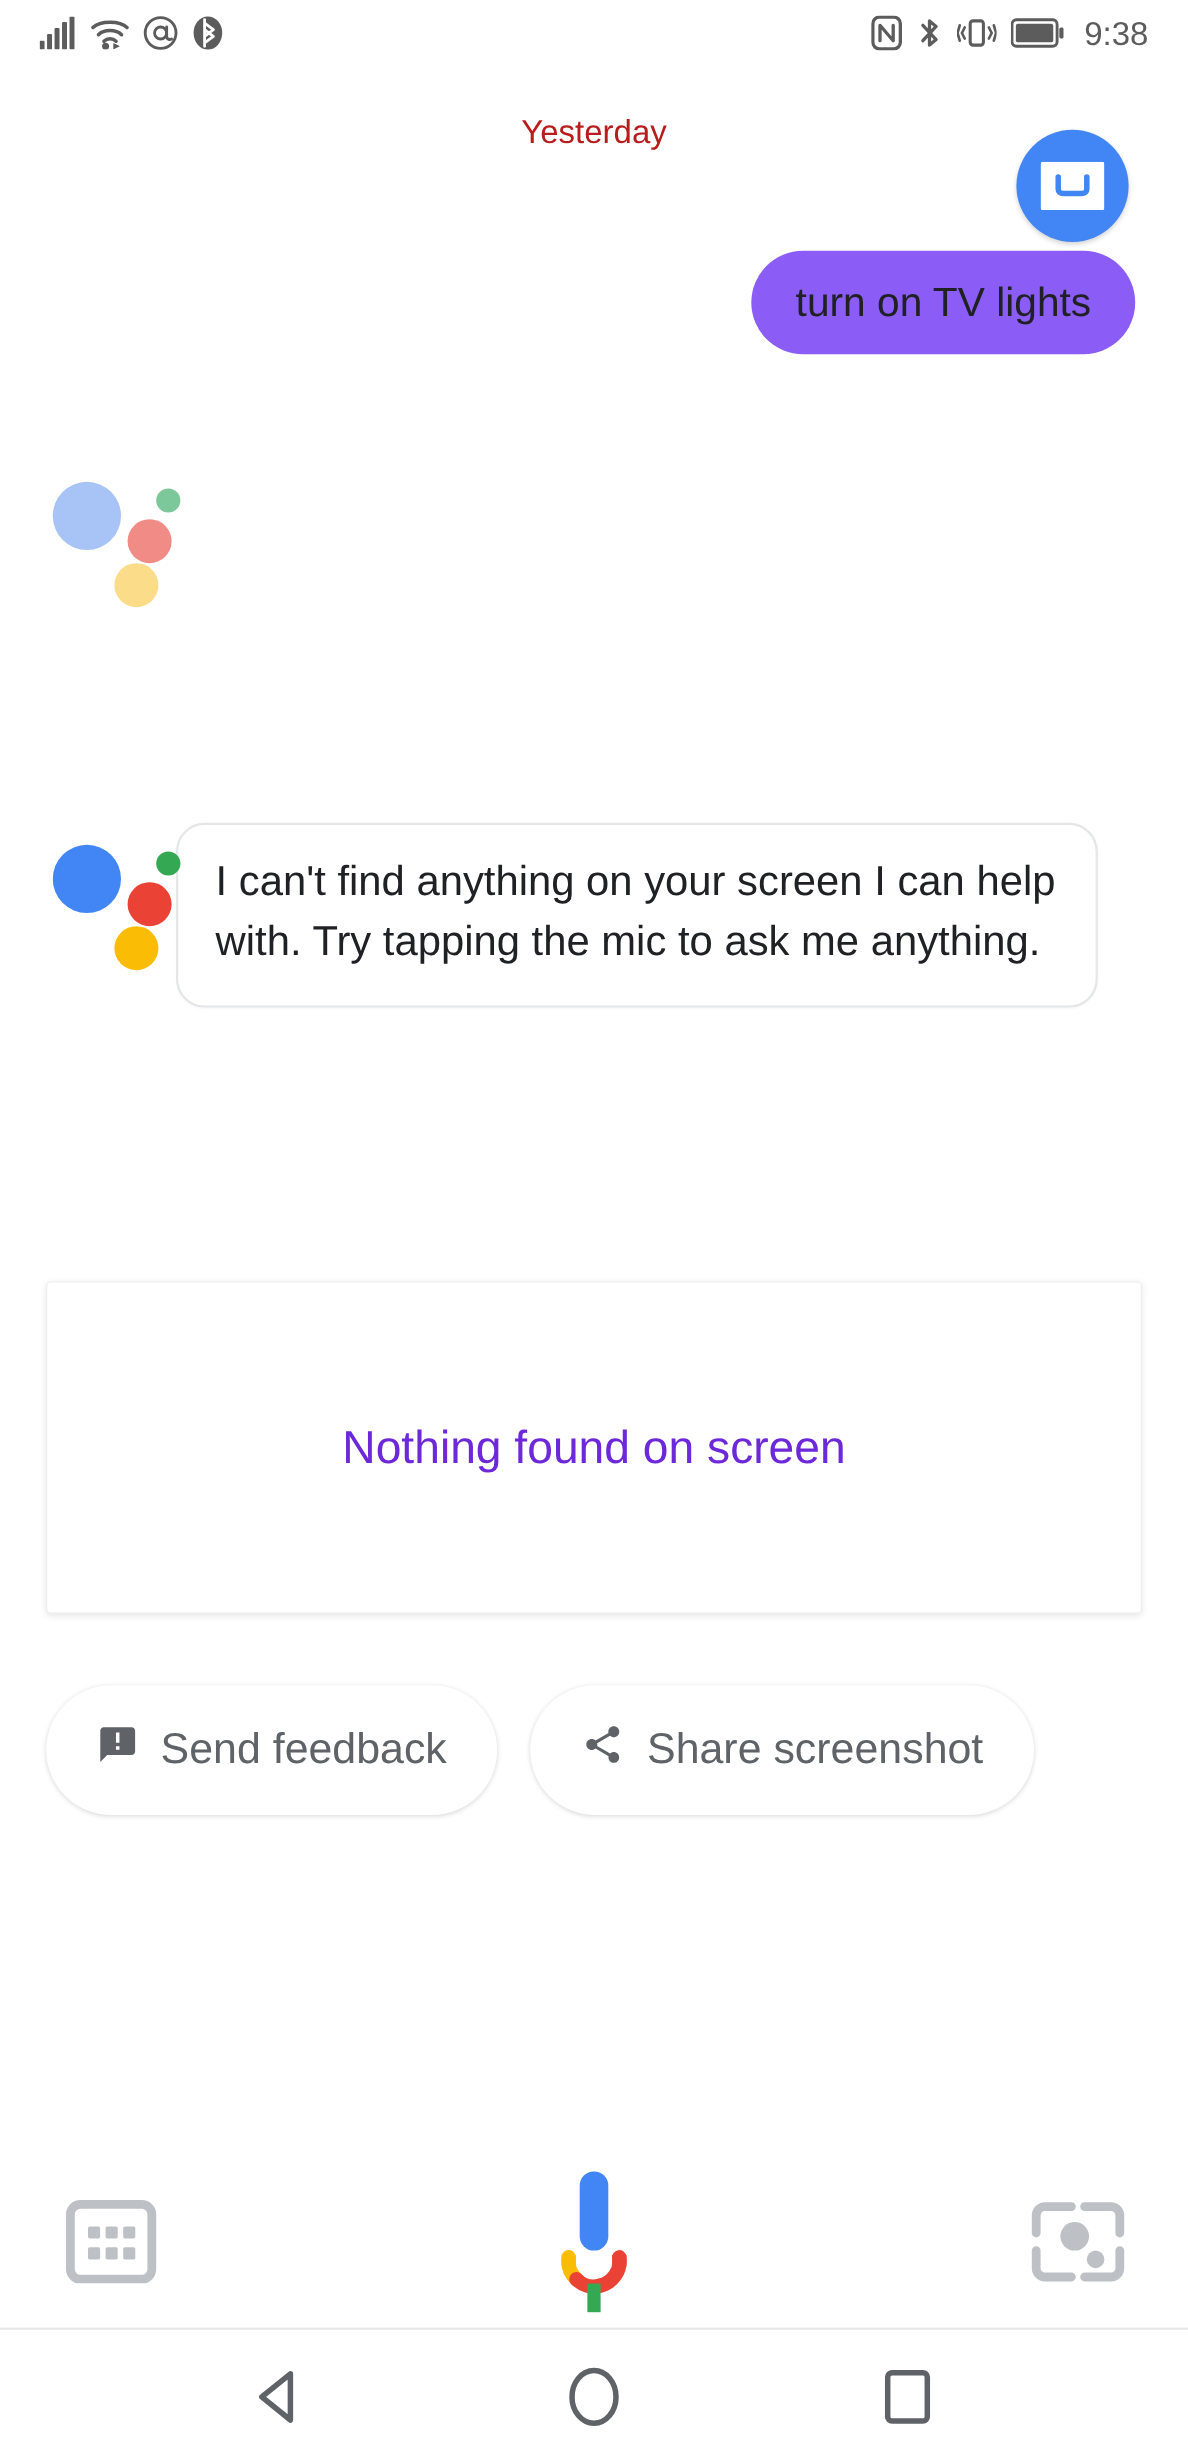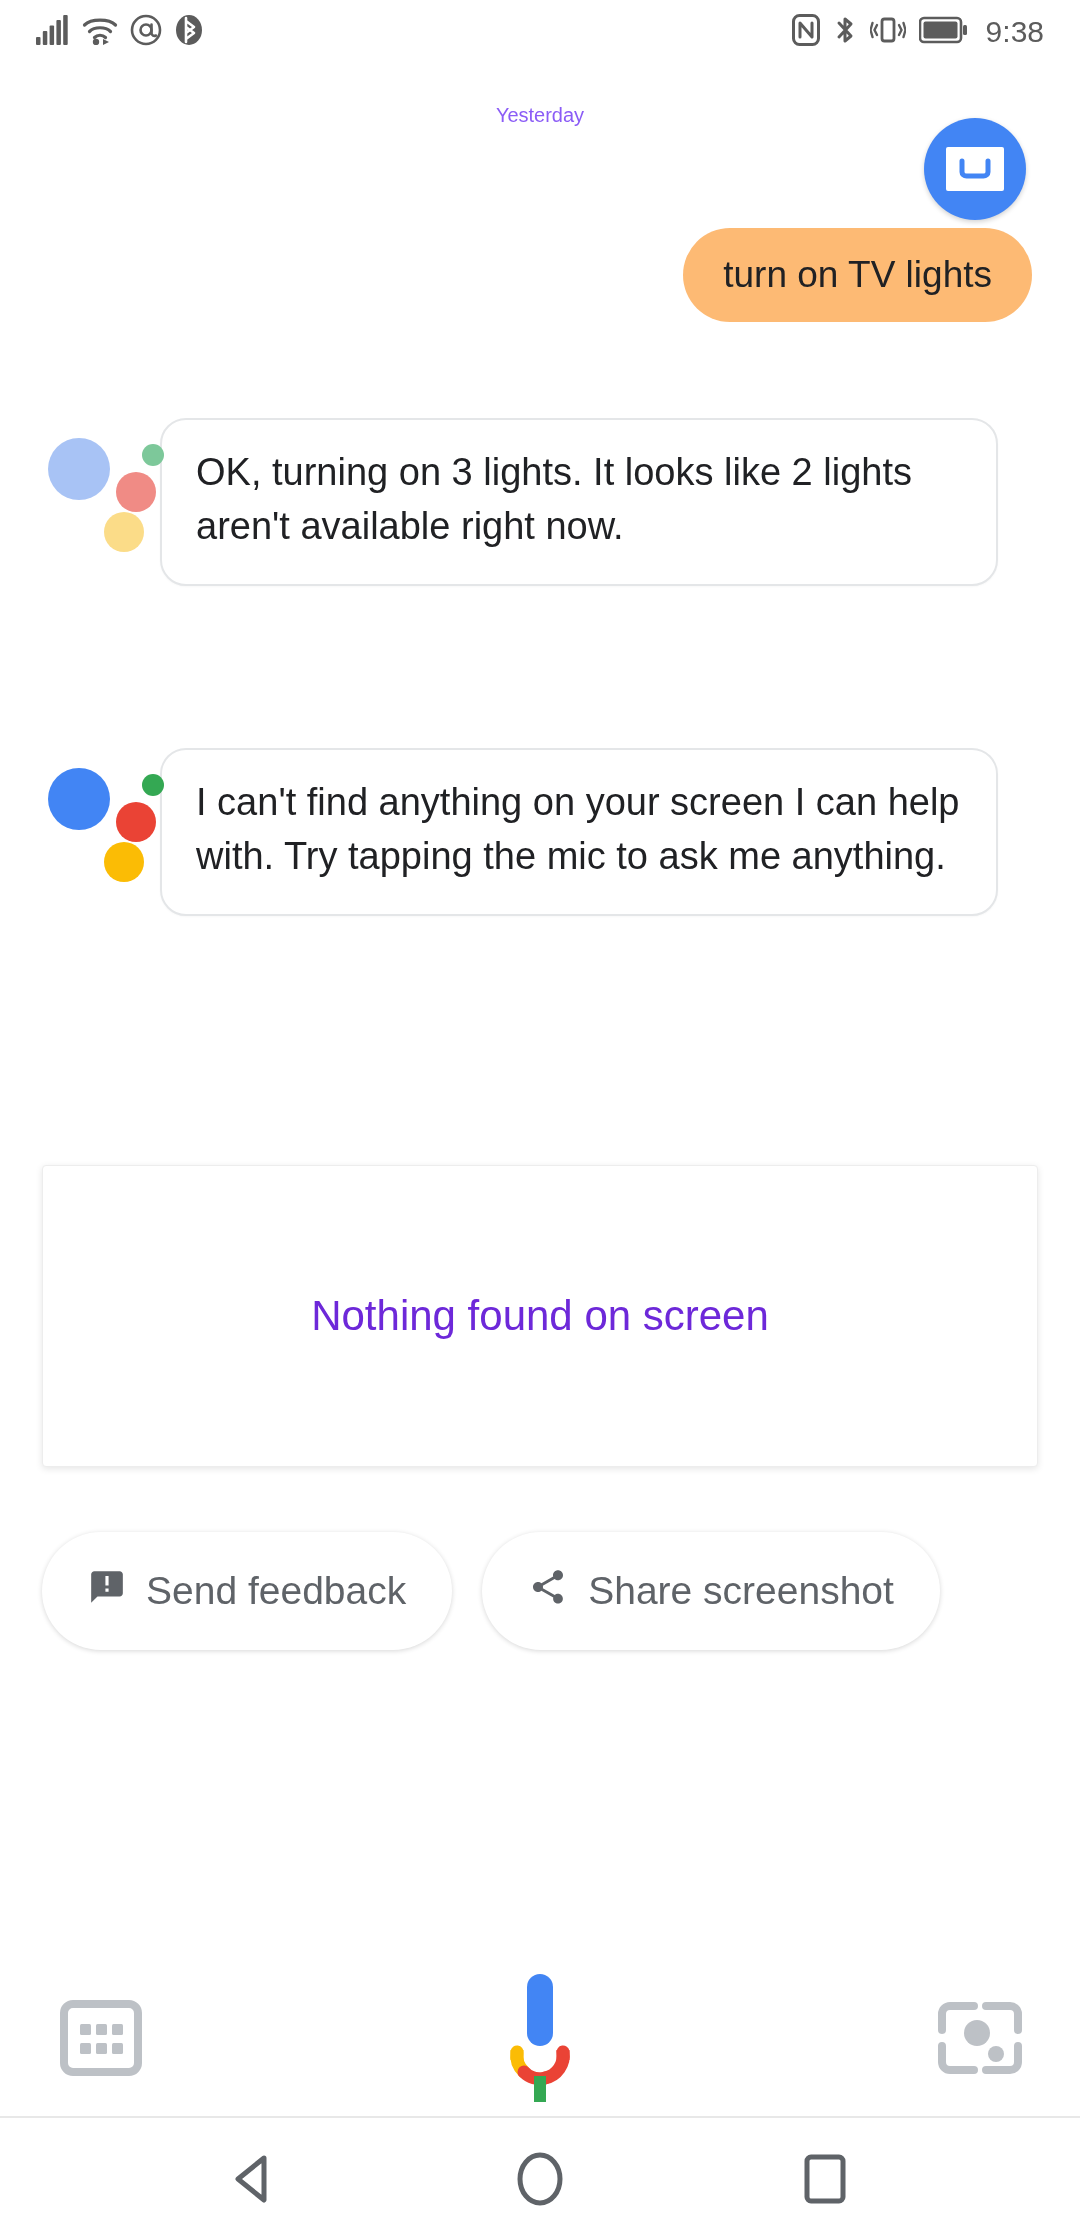--- a/index.html
+++ b/index.html
@@ -31,34 +31,34 @@
   .status-time {
     font-size:30px; color:#5c5c5c;
     letter-spacing:0px; margin-left:6px;
     font-family:"Liberation Sans", sans-serif;
   }
 
   
   .day-header {
     position:absolute; top:104px; left:0; width:1080px;
     text-align:center;
-    font-size:20px; color:#8b5cf6;
+    font-size:30px; color:#b91c1c;
   }
 
   .avatar-kb {
     position:absolute; top:118px; left:924px;
     width:102px; height:102px; border-radius:50%;
     background:#4285f4;
     display:flex; align-items:center; justify-content:center;
     box-shadow:0 2px 5px rgba(0,0,0,0.18);
   }
 
   .user-bubble {
     position:absolute; top:228px; right:48px;
-    background:#fdba74;
+    background:#8b5cf6;
     border-radius:48px;
     padding:24px 40px;
     font-size:37px; color:#202124;
     line-height:1.25;
     white-space:nowrap;
   }
 
   .assistant-row {
     position:absolute; left:48px;
     display:flex; align-items:flex-start;
@@ -239,21 +239,20 @@
 
   <div class="user-bubble">turn on TV lights</div>
 
   <div class="assistant-row r1">
     <div class="dots">
       <span class="dot blue" style="background:#a8c3f5"></span>
       <span class="dot red" style="background:#f08b85"></span>
       <span class="dot green" style="background:#7dc89a"></span>
       <span class="dot yellow" style="background:#fbdc88"></span>
     </div>
-    <div class="bubble">OK, turning on 3 lights. It looks like 2 lights aren't available right now.</div>
   </div>
 
   <div class="assistant-row r2">
     <div class="dots">
       <span class="dot blue" style="background:#4285f4"></span>
       <span class="dot red" style="background:#ea4335"></span>
       <span class="dot green" style="background:#34a853"></span>
       <span class="dot yellow" style="background:#fbbc05"></span>
     </div>
     <div class="bubble">I can't find anything on your screen I can help with. Try tapping the mic to ask me anything.</div>

